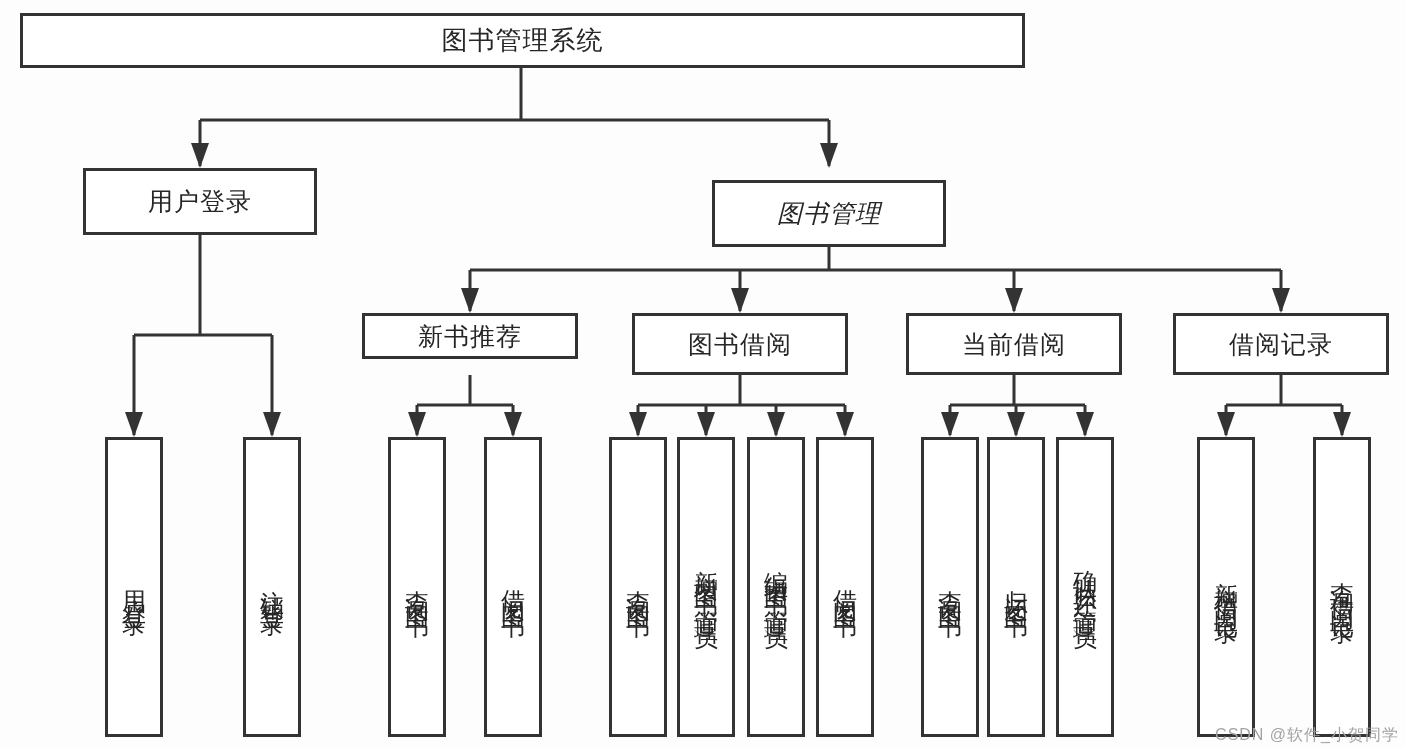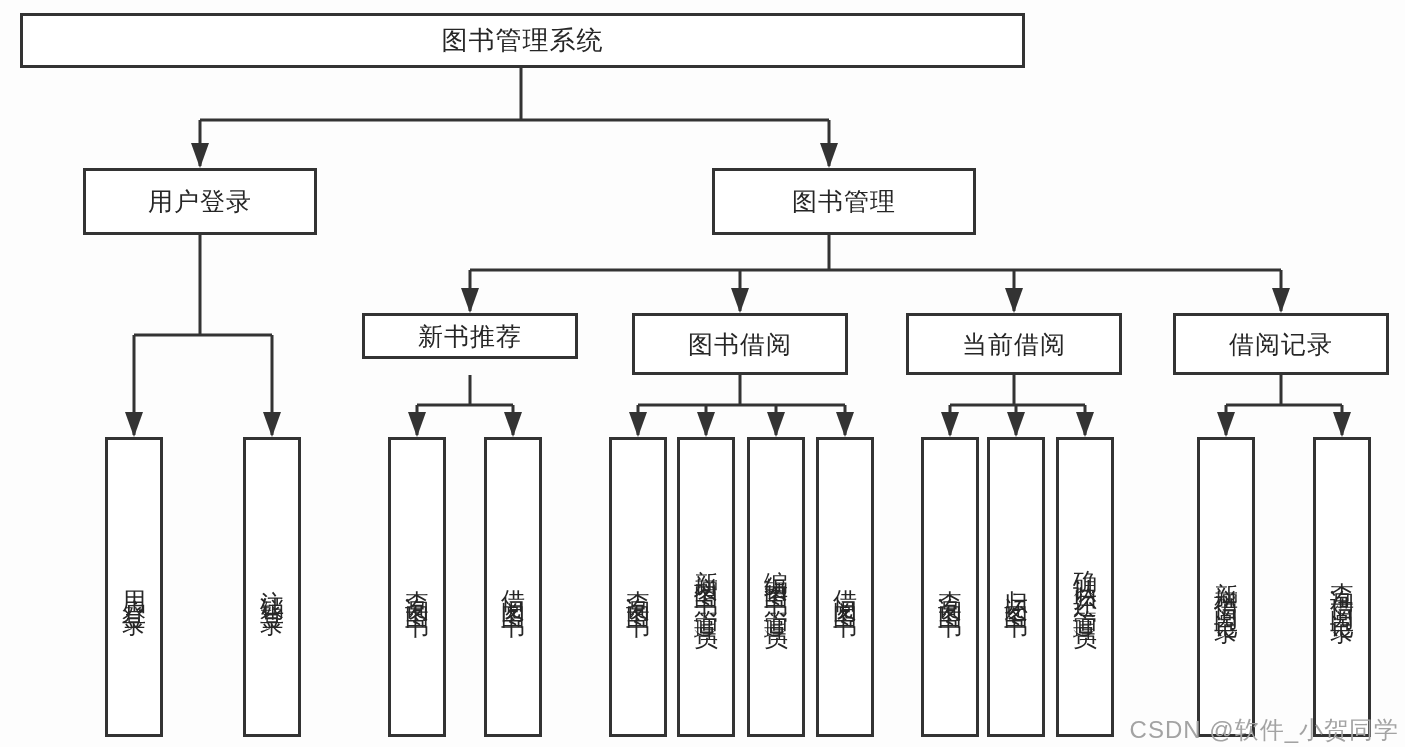--- a/index.html
+++ b/index.html
@@ -32,21 +32,21 @@
     line-height: 1;
     white-space: nowrap;
   }
   #connectors { position: absolute; left: 0; top: 0; width: 1405px; height: 747px; }
   #connectors path { stroke: var(--line, #333); stroke-width: 3; fill: none; }
   #connectors polygon { fill: var(--line, #333); stroke: none; }
   .watermark {
     position: absolute;
     right: 6px;
     bottom: 1px;
-    font-size: 24px;
+    font-size: 16px;
     letter-spacing: 1px;
     color: var(--wm, #a3a3a3);
     z-index: 5;
   }
 </style>
 </head>
 <body>
 
 <div id="canvas">
 
@@ -78,21 +78,21 @@
       <polygon points="1007,412 1025,412 1016,437"></polygon>
       <polygon points="1076,412 1094,412 1085,437"></polygon>
       <polygon points="1217,412 1235,412 1226,437"></polygon>
       <polygon points="1333,412 1351,412 1342,437"></polygon>
     </g>
   </svg>
 
   <div class="node h-node root-node" style="left:20px; top:13px; width:1005px; height:55px;">图书管理系统</div>
 
   <div class="node h-node" style="left:83px; top:168px; width:234px; height:67px;">用户登录</div>
-  <div class="node h-node" style="left:712px; top:168px; width:264px; height:67px;">图书管理</div>
+  <div class="node h-node" style="left:712px; top:180px; width:234px; height:67px;font-style:italic;">图书管理</div>
 
   <div class="node h-node" style="left:362px; top:313px; width:216px; height:46px;">新书推荐</div>
   <div class="node h-node" style="left:632px; top:313px; width:216px; height:62px;">图书借阅</div>
   <div class="node h-node" style="left:906px; top:313px; width:216px; height:62px;">当前借阅</div>
   <div class="node h-node" style="left:1173px; top:313px; width:216px; height:62px;">借阅记录</div>
 
   <div class="node v-node" style="left:105px; top:437px; width:58px; height:300px;">
     <span class="vtext">用户登录</span>
   </div>
   <div class="node v-node" style="left:243px; top:437px; width:58px; height:300px;">

